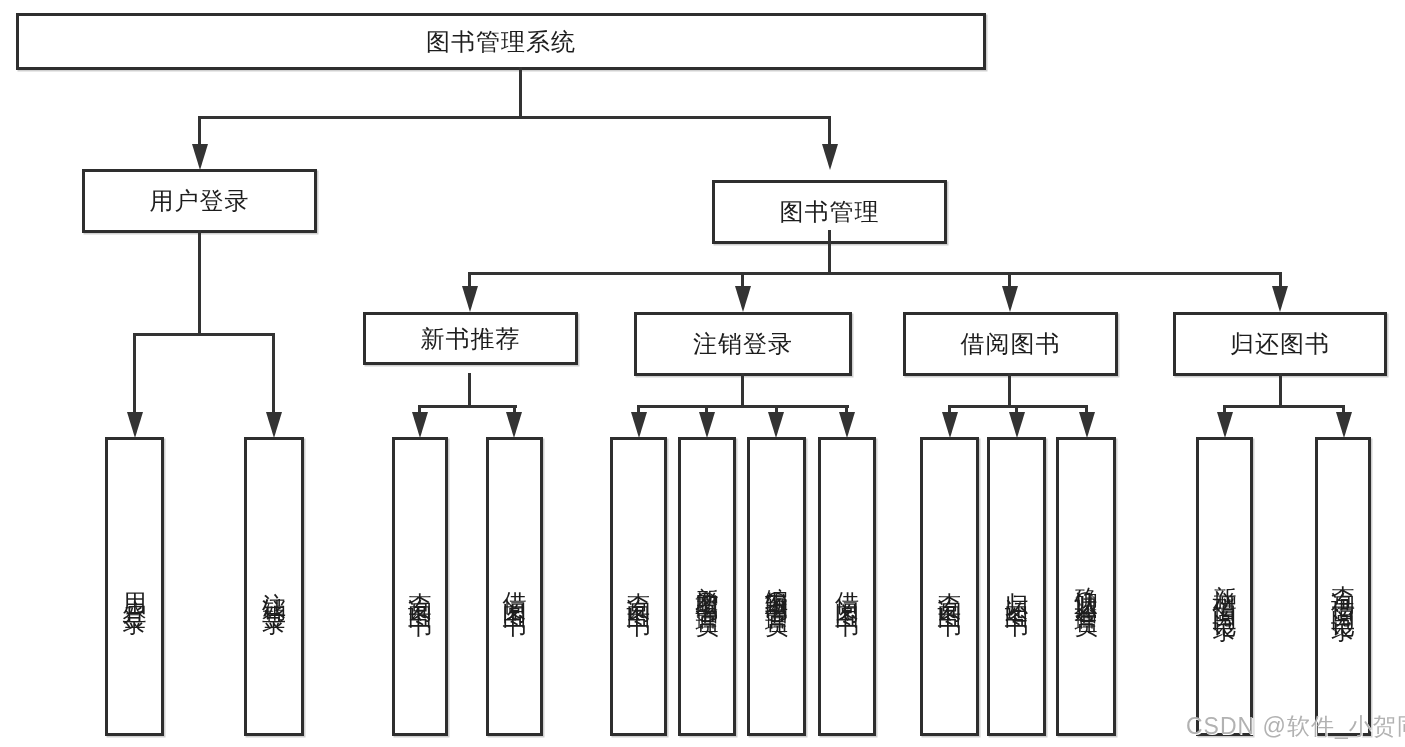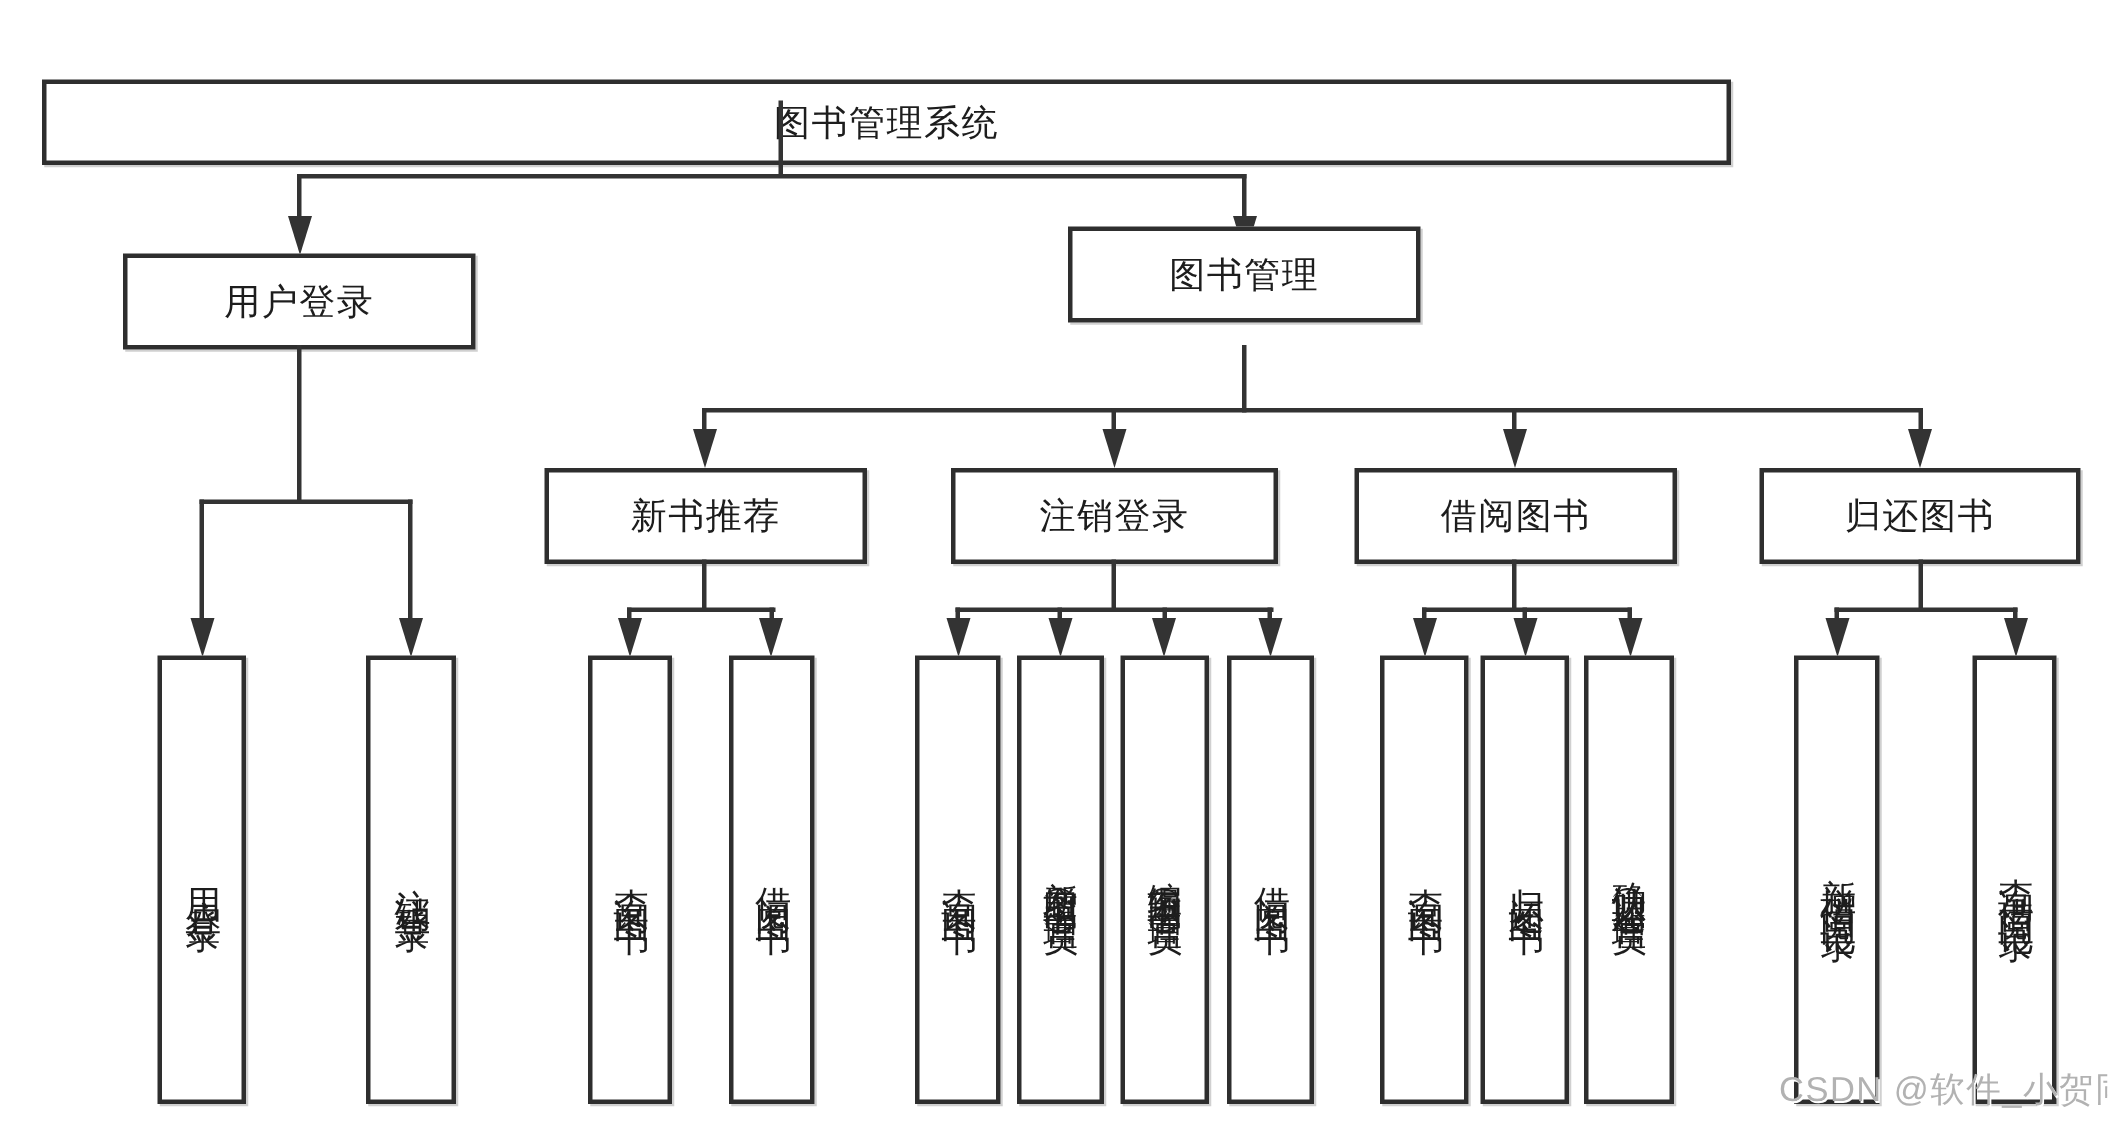--- a/index.html
+++ b/index.html
@@ -34,37 +34,37 @@
     position:absolute; left:1186px; top:711px;
     font-size:23px; color:#b2b2b2; letter-spacing:1px;
     white-space:nowrap; text-shadow:1px 1px 0 #ffffff;
   }
 </style>
 </head>
 <body>
 
 <div id="canvas">
 
-  <div class="box" style="left:28px; top:13px; width:1126px; height:57px;margin-top:40px;">
+  <div class="box" style="left:16px; top:13px; width:970px; height:57px;">
     <span>图书管理系统</span>
   </div>
 
   <div>
     <div class="vline" style="left:519px; top:67px;  height:51px;"></div>
     <div class="hline" style="left:198px; top:116px; width:633px;"></div>
     <div class="vline" style="left:198px; top:116px; height:30px;"></div>
     <div class="vline" style="left:828px; top:116px; height:30px;"></div>
     <div class="arrow" style="left:192px; top:144px;"></div>
     <div class="arrow" style="left:822px; top:144px;"></div>
   </div>
 
   <div class="box" style="left:82px; top:169px; width:235px; height:64px;">
     <span>用户登录</span>
   </div>
-  <div class="box" style="left:712px; top:151px; width:235px; height:64px;">
+  <div class="box" style="left:712px; top:180px; width:235px; height:64px;">
     <span>图书管理</span>
   </div>
 
   <div>
     <div class="vline" style="left:198px; top:230px; height:106px;"></div>
     <div class="hline" style="left:133px; top:333px; width:142px;"></div>
     <div class="vline" style="left:133px; top:333px; height:81px;"></div>
     <div class="vline" style="left:272px; top:333px; height:81px;"></div>
     <div class="arrow" style="left:127px; top:412px;"></div>
     <div class="arrow" style="left:266px; top:412px;"></div>
@@ -76,21 +76,21 @@
     <div class="vline" style="left:468px;  top:272px; height:17px;"></div>
     <div class="vline" style="left:741px;  top:272px; height:17px;"></div>
     <div class="vline" style="left:1008px; top:272px; height:17px;"></div>
     <div class="vline" style="left:1279px; top:272px; height:17px;"></div>
     <div class="arrow" style="left:462px;  top:286px;"></div>
     <div class="arrow" style="left:735px;  top:286px;"></div>
     <div class="arrow" style="left:1002px; top:286px;"></div>
     <div class="arrow" style="left:1272px; top:286px;"></div>
   </div>
 
-  <div class="box" style="left:363px; top:312px; width:215px; height:64px;">
+  <div class="box" style="left:363px; top:312px; width:215px; height:53px;">
     <span>新书推荐</span>
   </div>
   <div class="box" style="left:634px; top:312px; width:218px; height:64px;">
     <span>注销登录</span>
   </div>
   <div class="box" style="left:903px; top:312px; width:215px; height:64px;">
     <span>借阅图书</span>
   </div>
   <div class="box" style="left:1173px; top:312px; width:214px; height:64px;">
     <span>归还图书</span>

